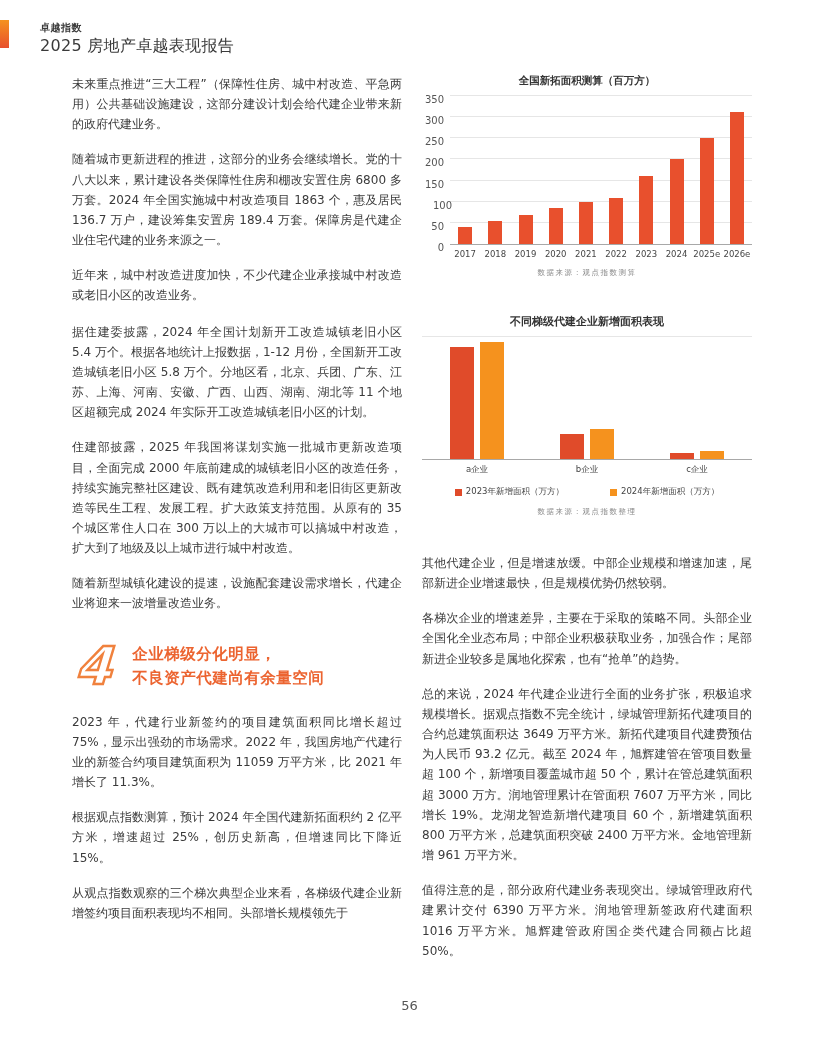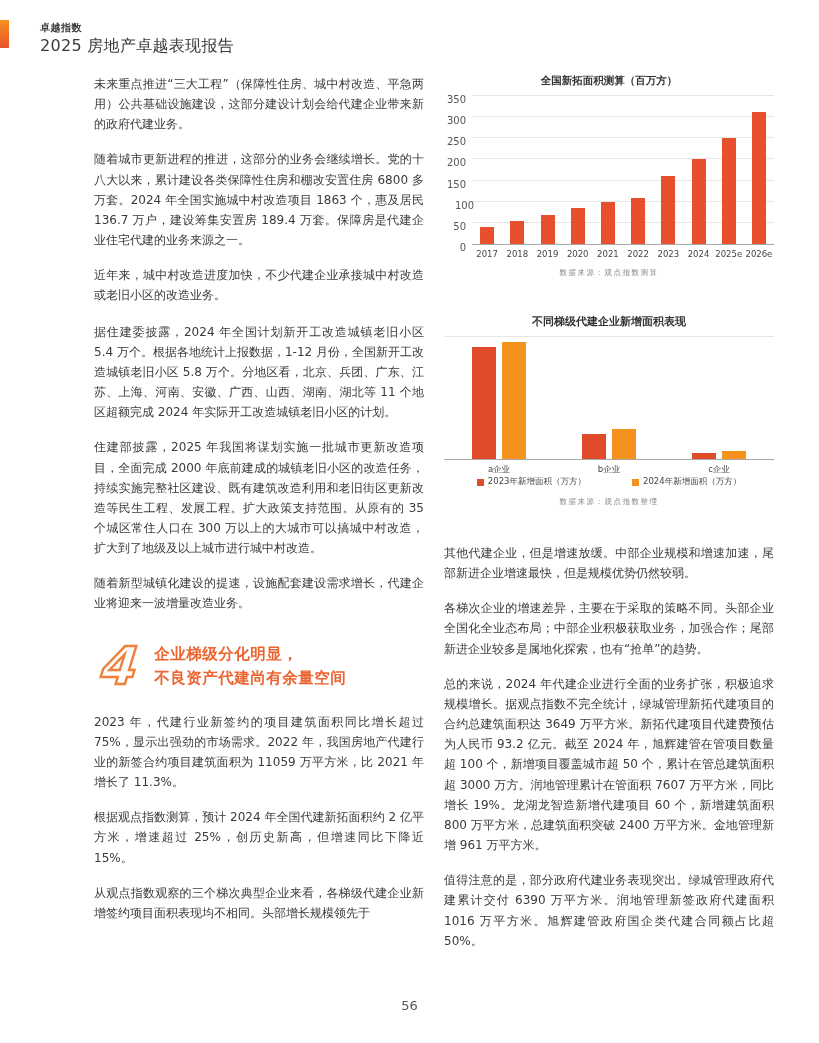--- a/index.html
+++ b/index.html
@@ -14,21 +14,21 @@
   
   .header{position:relative;height:50px;}
   .brand-bar{
     position:absolute;left:0;top:20px;width:9px;height:28px;
     background:linear-gradient(180deg,#f5921e,#e8502d);
   }
   .brand-text{position:absolute;left:40px;top:21px;}
   .brand-eyebrow{font-size:10px;font-weight:bold;color:#3a3a3a;letter-spacing:.5px;}
   .brand-title{font-size:16px;font-weight:normal;color:#3a3a3a;margin-top:1px;letter-spacing:.3px;}
   
-  .columns{display:flex;gap:20px;padding:24px 67px 0 94px;box-sizing:border-box;}
+  .columns{display:flex;gap:20px;padding:24px 67px 0 72px;box-sizing:border-box;}
   .col{width:330px;flex:0 0 330px;}
   .col p{
     font-size:12px;line-height:1.68;text-align:justify;
     margin:0 0 15px 0;color:#3a3a3a;
   }
   .col p.no-gap{margin-bottom:16px;}
   
   .section-heading{display:flex;gap:16px;margin:24px 0 20px 8px;}
   .section-number{
     font-size:52px;font-weight:bold;font-style:italic;line-height:1;
@@ -49,21 +49,21 @@
   #chart2 .plot{height:122px;}
   .gridline{position:absolute;left:0;right:0;height:1px;background:#e6e6e6;}
   .ytick{position:absolute;left:-28px;width:22px;text-align:right;font-size:10px;color:#555;transform:translateY(4px);}
   .bars-row{position:absolute;left:0;right:0;top:0;bottom:0;display:flex;}
   .bar-slot,.group-slot{flex:1;display:flex;align-items:flex-end;justify-content:center;}
   #chart1 .bar{width:14px;}
   #chart2 .bar{width:24px;margin:0 3px;}
   .xlabels{display:flex;margin-top:4px;}
   .plot.with-axis + .xlabels{margin-left:28px;}
   .xlabel{flex:1;text-align:center;font-size:8.5px;color:#444;}
-  .legend{display:flex;justify-content:center;gap:46px;align-items:center;}
+  .legend{display:flex;justify-content:center;gap:46px;margin-top:10px;align-items:center;}
   .legend-item{display:flex;align-items:center;gap:4px;}
   .legend-swatch{width:7px;height:7px;flex:0 0 7px;}
   .legend-label{font-size:8.5px;color:#444;}
   .chart-source{font-size:7.5px;color:#888;text-align:center;margin-top:9px;letter-spacing:1.5px;}
   
   .footer{position:absolute;bottom:30px;left:0;width:100%;text-align:center;
     font-size:13px;color:#555;}
 </style>
 </head>
 <body>

